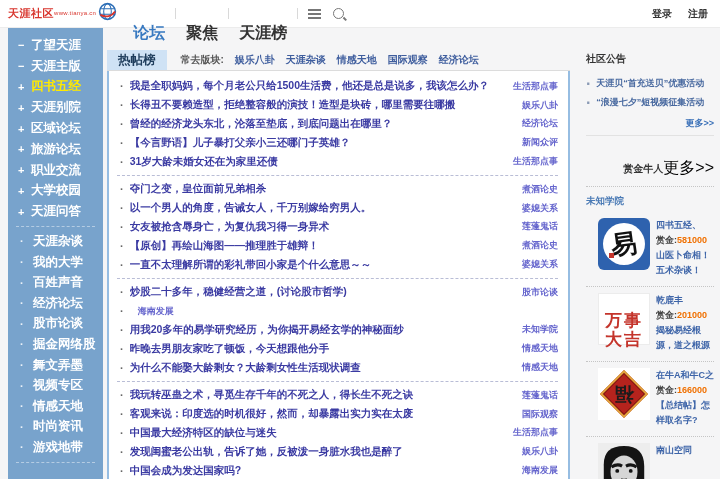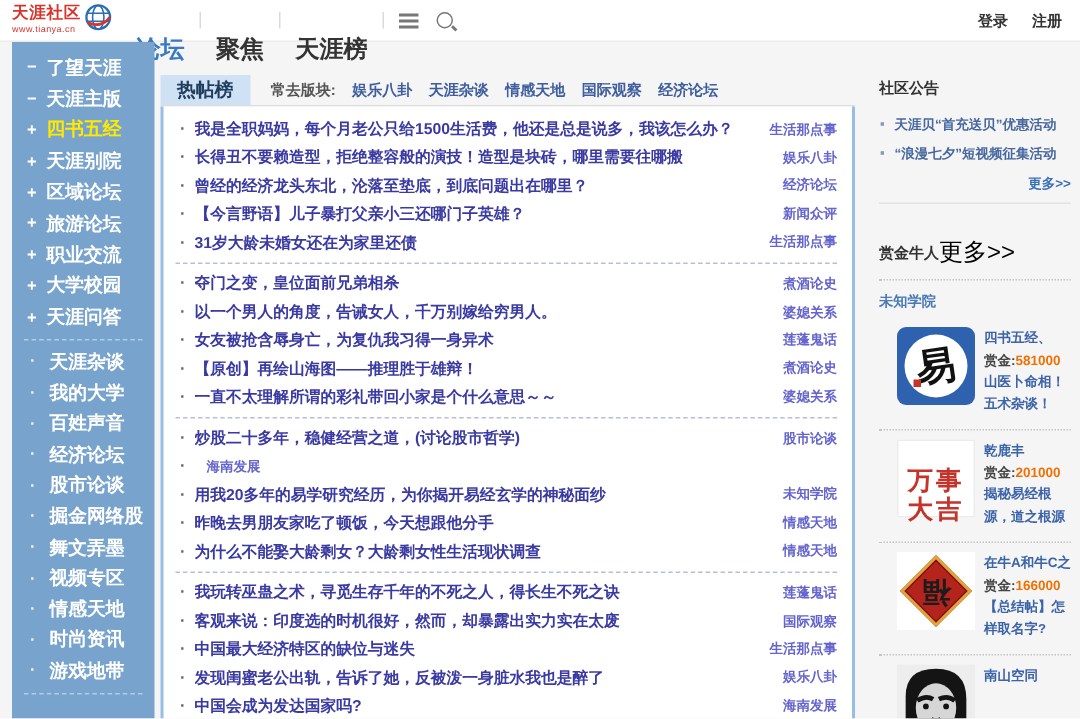--- a/index.html
+++ b/index.html
@@ -4,21 +4,21 @@
 <style>
   * { margin:0; padding:0; box-sizing:border-box; }
   html,body { width:720px; height:479px; overflow:hidden; }
   body { font-family:"Liberation Sans", sans-serif; background:#f5f5f6; position:relative; }
   a { text-decoration:none; cursor:pointer; }
 
   
   .topbar { position:absolute; left:0; top:0; width:720px; height:28px; background:#fff;
             border-bottom:1px solid #ececec; display:flex; align-items:center; }
   .logo { display:flex; align-items:center; margin-left:8px; }
-  .logo-txt { display:flex; flex-direction:column; line-height:1; }
+  .logo-txt { display:flex; flex-direction:row; line-height:1; }
   .logo-title { font-size:11px; font-weight:800; color:#d8342c; letter-spacing:.5px; }
   .logo-sub { font-size:6px; color:#d8342c; margin-top:2px; letter-spacing:.3px; }
   .globe { margin-left:2px; margin-top:-4px; }
   .nav { display:flex; align-items:center; margin-left:16px; }
   .nav a { font-size:16px; font-weight:700; color:#333;margin-top:40px; }
   .nav a.active { color:#3879c0; }
   .nav .vdiv { width:1px; height:11px; background:#d9d9d9; margin:0 10px; }
   .burger { width:13px; display:inline-block; }
   .burger i { display:block; height:2px; background:#777; margin:2px 0; }
   .sicon { width:11px; height:11px; border:1.5px solid #777; border-radius:50%; display:inline-block; position:relative; margin-left:12px; }
@@ -57,32 +57,32 @@
 
   
   .rcol { position:absolute; left:586px; top:48px; width:128px; height:431px; overflow:hidden; }
   .rc-title { font-size:10px; font-weight:800; color:#333; margin:4px 0 8px 0; }
   .ann-item { height:19px; display:flex; align-items:center; }
   .ann-item::before { content:"·"; color:#8a9ab5; font-weight:700; margin-right:5px; }
   .ann-item a { font-size:9px; font-weight:700; color:#47689f; white-space:nowrap; }
   .more-row { text-align:right; height:16px; }
   .more-row a { font-size:9px; font-weight:700; color:#3b71b8; }
   .rc-hr { border-top:1px solid #e2e2e2; margin:7px 0 22px 0; }
-  .bounty-head { display:flex; align-items:center; justify-content:flex-start;
+  .bounty-head { display:flex; align-items:center; justify-content:flex-end;
                  border-bottom:1px dotted #c5c5c5; padding-bottom:7px;margin-top:20px; }
   .bounty-head .rc-title { margin:0; }
   .bsection { font-size:9.5px; font-weight:700; color:#4a7ab5; display:inline-block; margin:8px 0 4px 0; }
   .bitem { display:flex; gap:6px; padding:6px 0 8px 12px; }
   .bitem + .bitem { border-top:1px dotted #c5c5c5; }
   .av { width:52px; height:52px; flex:none; cursor:pointer; }
   .binfo { font-size:9px; line-height:15px; min-width:0; }
   .bname { display:block; color:#3d64a8; font-weight:700; white-space:nowrap; }
   .blab { color:#444; font-weight:700;margin-top:16px; }
   .bnum { color:#f07000; font-weight:800; }
-  .bdesc { display:block; color:#3d64a8; font-weight:700;font-family:Liberation Mono, monospace; }
+  .bdesc { display:block; color:#3d64a8; font-weight:700; }
 
   
   .av-yi { background:#2e62ae; border-radius:6px; display:flex; align-items:center; justify-content:center; }
   .av-yi .disc { width:42px; height:42px; background:#fff; border-radius:50%; display:flex; align-items:center;
                  justify-content:center; position:relative; }
   .av-yi .disc::before { content:"易"; font-family:"Liberation Serif", serif; font-size:26px; font-weight:800;
                  color:#111; transform:rotate(-8deg); }
   .av-yi .disc::after { content:""; position:absolute; left:6px; bottom:7px; width:5px; height:5px; background:#c4342b; }
   .av-wan { background:#fff; border:1px solid #ececec; display:flex; align-items:center; justify-content:center; }
   .av-wan span { width:40px; font-family:"Liberation Serif", serif; font-size:17px; line-height:19px;

